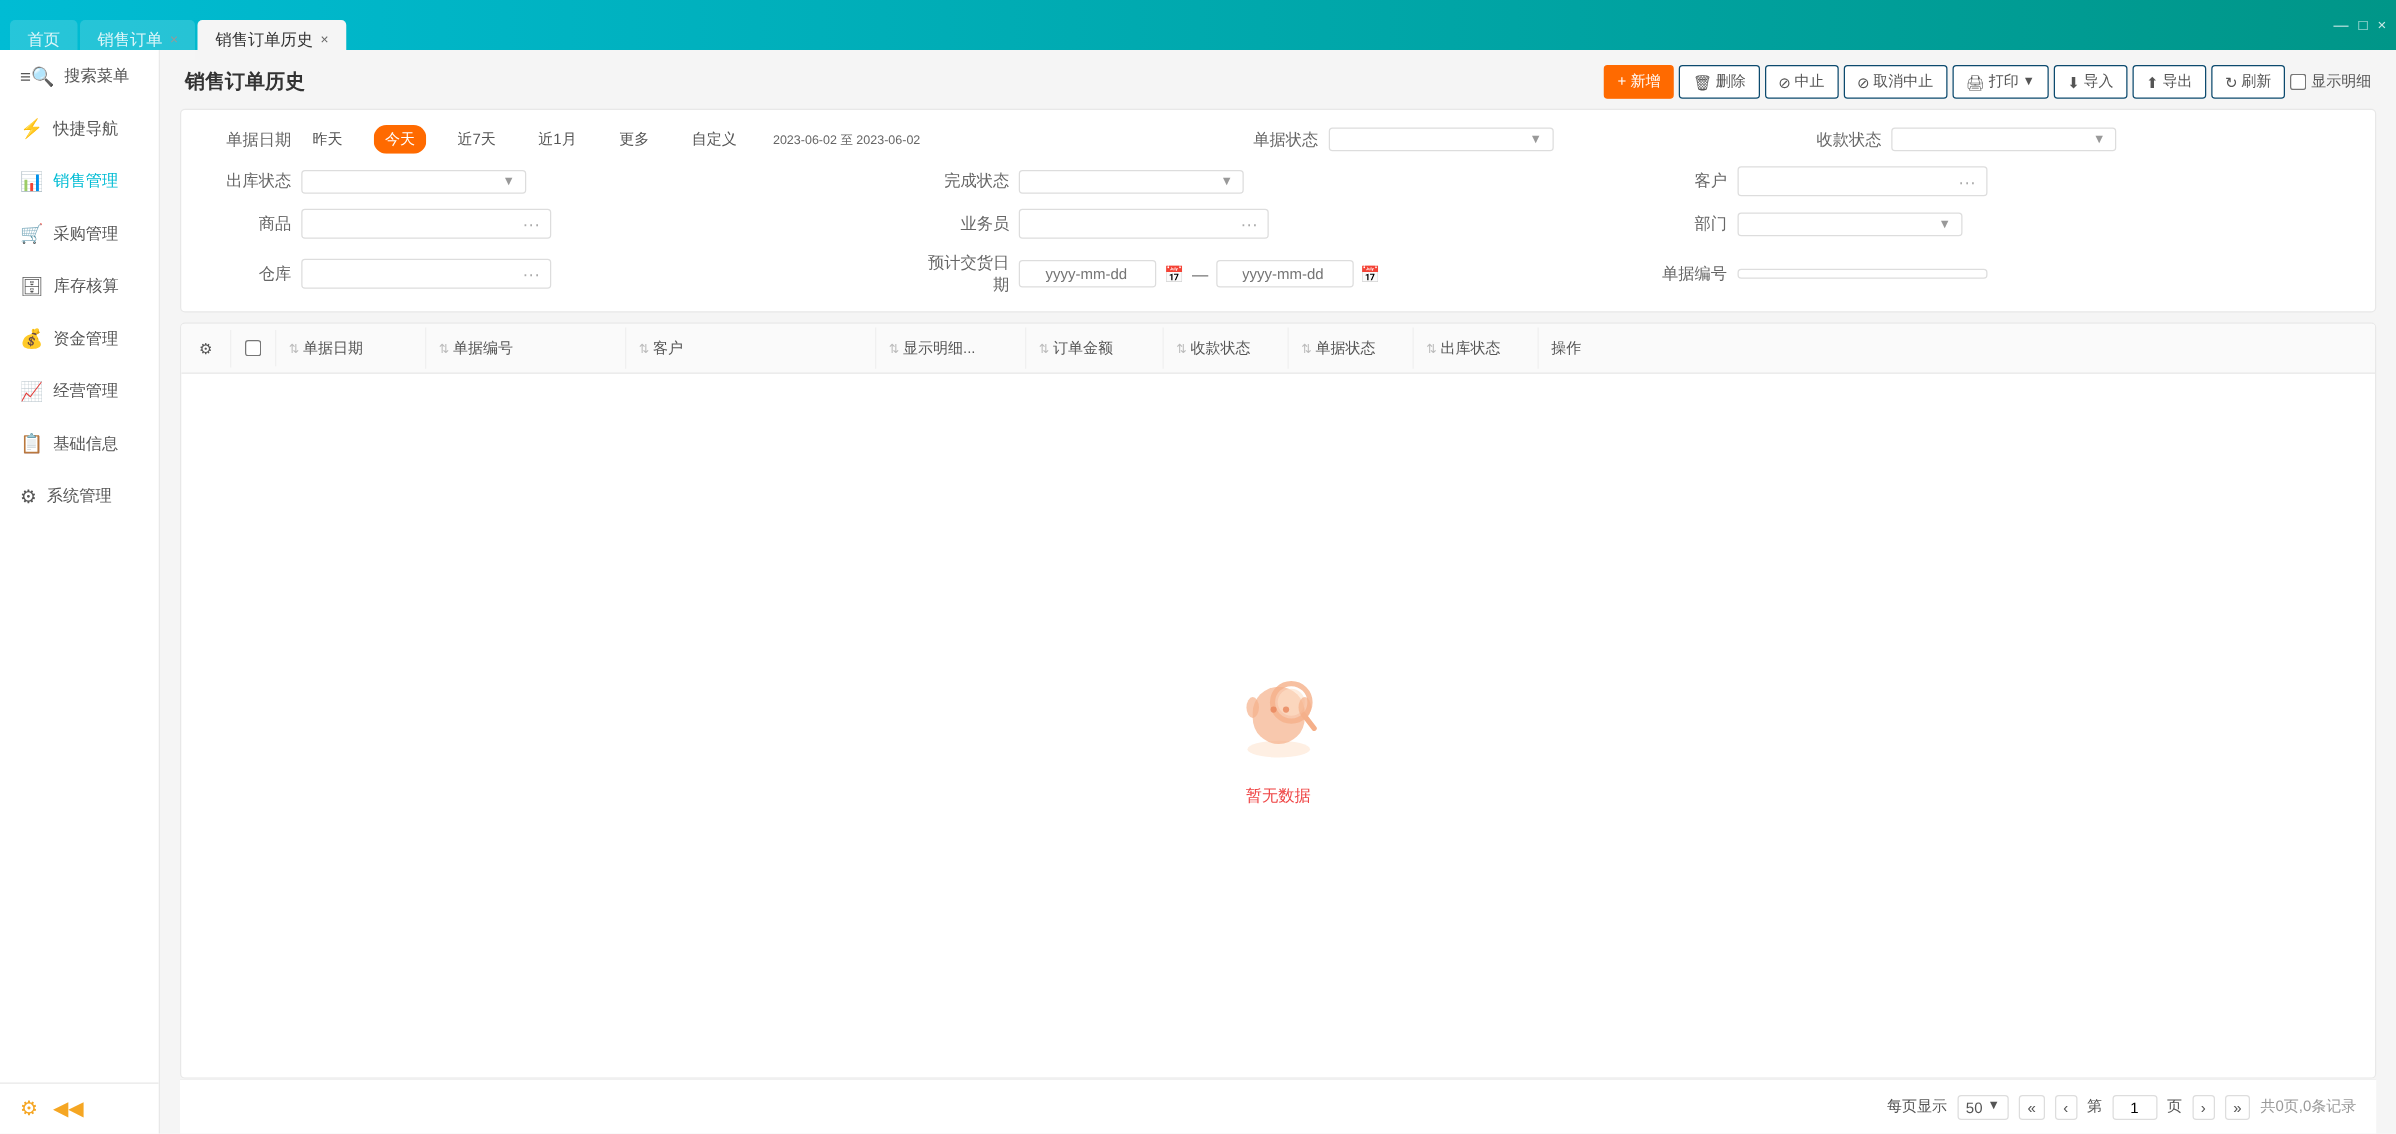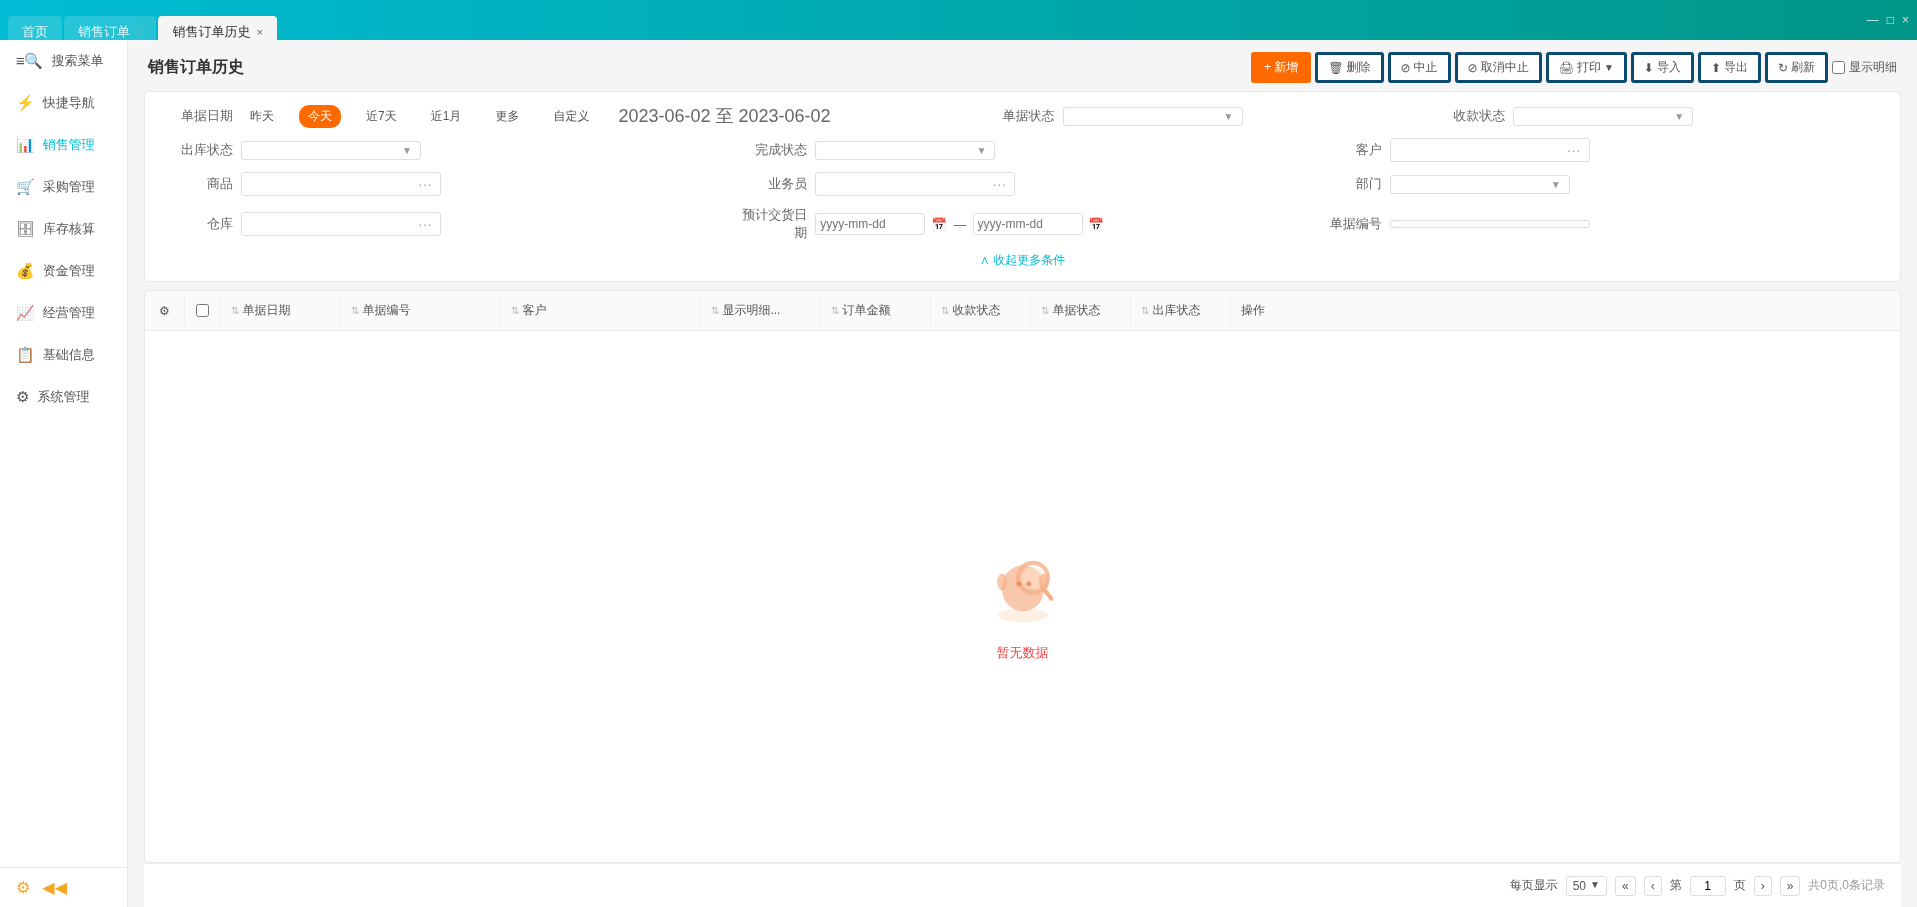--- a/index.html
+++ b/index.html
@@ -116,21 +116,21 @@
     .toolbar {
       display: flex;
       align-items: center;
       gap: 4px;
     }
     .toolbar-btn {
       display: flex;
       align-items: center;
       gap: 3px;
       padding: 4px 10px;
-      border: 3px solid #0c4a6e;
+      border: 1px solid #0c4a6e;
       border-radius: 3px;
       background: #fff;
       cursor: pointer;
       font-size: 12px;
       color: #555;
       white-space: nowrap;
     }
     .toolbar-btn.primary {
       background: #ff6a00;
       border-color: #ff6a00;
@@ -181,21 +181,21 @@
       cursor: pointer;
       color: #555;
       border: 1px solid transparent;
     }
     .date-btn.active {
       background: #ff6a00;
       color: #fff;
       border-radius: 10px;
     }
     .date-range {
-      font-size: 18px;
+      font-size: 10px;
       color: #666;
       margin-left: 4px;
     }
     .select-control {
       display: flex;
       align-items: center;
       border: 1px solid #ddd;
       border-radius: 3px;
       padding: 3px 8px;
       cursor: pointer;
@@ -213,21 +213,21 @@
       margin-left: 4px;
     }
     .date-input-wrap {
       display: flex;
       align-items: center;
       gap: 6px;
     }
     .date-input {
       border: 1px solid #ddd;
       border-radius: 3px;
-      padding: 3px 4px;
+      padding: 3px 20px;
       font-size: 12px;
       color: #999;
       width: 110px;
       background: #fff;
     }
     .cal-icon { color: #aaa; cursor: pointer; font-size: 13px; }
     .dash { color: #666; }
     .collapse-row {
       text-align: center;
       color: #00bcd4;
@@ -544,23 +544,20 @@
           </div>
         </div>
         <span class="filter-label">单据编号</span>
         <div class="filter-control">
           <div class="select-control" style="min-width:200px">
             <span></span>
           </div>
         </div>
       </div>
 
-      <div class="collapse-row">
-        <span>∧ 收起更多条件</span>
-      </div>
     </div>
 
     <div class="table-area">
       <div class="table-header">
         <div class="th th-settings">
           <span>⚙</span>
         </div>
         <div class="th th-check">
           <input type="checkbox" style="">
         </div>

